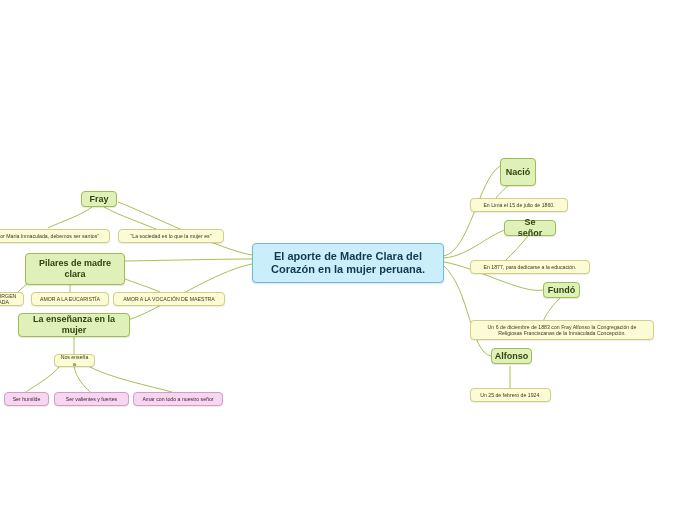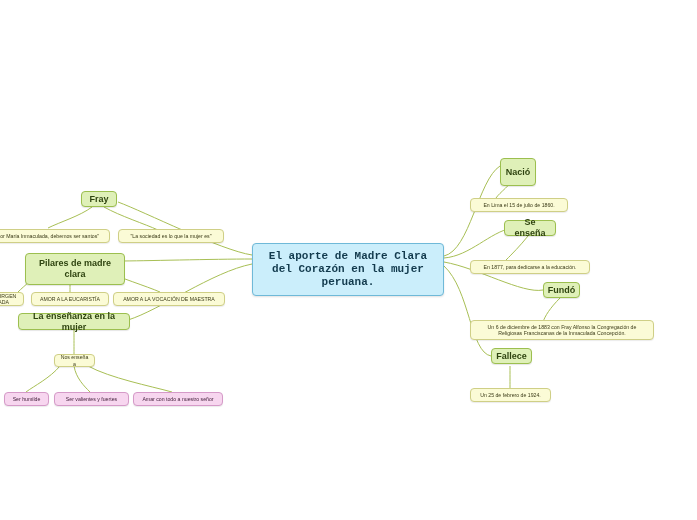--- a/index.html
+++ b/index.html
@@ -108,47 +108,47 @@
       <path d="M100,269 C120,278 146,286 160,292"></path>
 
       <path d="M74,330 C74,340 74,348 74,354"></path>
 
       <path d="M60,366 C50,378 34,386 26,392"></path>
       <path d="M74,366 C76,378 84,386 90,392"></path>
       <path d="M88,366 C110,378 150,386 172,392"></path>
     </g>
   </svg>
 
-  <div class="node root" style="left:252px; top:243px; width:192px; min-height:32px;font-family:Liberation Mono, monospace;">
+  <div class="node root" style="left:252px; top:243px; width:192px; min-height:32px;">
     <span>El aporte de Madre Clara del Corazón en la mujer peruana.</span>
   </div>
 
   <div class="node lvl1" style="left:500px; top:158px; width:36px; height:28px;">
     <span>Nació</span>
   </div>
   <div class="node lvl2" style="left:470px; top:198px; width:98px; height:14px;">
     <span>En Lima el 15 de julio de 1860.</span>
   </div>
 
   <div class="node lvl1" style="left:504px; top:220px; width:52px; height:16px;">
-    <span>Se enseña</span>
+    <span>Se señor</span>
   </div>
   <div class="node lvl2" style="left:470px; top:260px; width:120px; height:14px;">
     <span>En 1877, para dedicarse a la educación.</span>
   </div>
 
   <div class="node lvl1" style="left:543px; top:282px; width:37px; height:16px;justify-content:center;">
     <span>Fundó</span>
   </div>
   <div class="node lvl2 wide" style="left:470px; top:320px; width:184px; height:20px;">
     <span>Un 6 de diciembre de 1883 con Fray Alfonso la Congregación de Religiosas Franciscanas de la Inmaculada Concepción.</span>
   </div>
 
   <div class="node lvl1" style="left:491px; top:348px; width:41px; height:16px;">
-    <span>Fallece</span>
+    <span>Alfonso</span>
   </div>
   <div class="node lvl2" style="left:470px; top:388px; width:81px; height:14px;">
     <span>Un 25 de febrero de 1924.</span>
   </div>
 
   <div class="node lvl1" style="left:81px; top:191px; width:36px; height:16px;">
     <span>Fray</span>
   </div>
   <div class="node lvl2" style="left:-16px; top:229px; width:126px; height:14px;">
     <span>"Por María Inmaculada, debemos ser santos"</span>
@@ -163,21 +163,21 @@
   <div class="node lvl2" style="left:-40px; top:292px; width:64px; height:14px;">
     <span>AMOR A LA VIRGEN INMACULADA</span>
   </div>
   <div class="node lvl2" style="left:31px; top:292px; width:78px; height:14px;">
     <span>AMOR A LA EUCARISTÍA</span>
   </div>
   <div class="node lvl2" style="left:113px; top:292px; width:112px; height:14px;">
     <span>AMOR A LA VOCACIÓN DE MAESTRA</span>
   </div>
 
-  <div class="node lvl1" style="left:18px; top:313px; width:112px; height:17px;">
+  <div class="node lvl1" style="left:18px; top:313px; width:112px; height:24px;">
     <span>La enseñanza en la mujer</span>
   </div>
   <div class="node lvl2" style="left:54px; top:354px; width:41px; height:13px;">
     <span>Nos enseña a</span>
   </div>
   <div class="node lvl3" style="left:4px; top:392px; width:45px; height:14px;">
     <span>Ser humilde</span>
   </div>
   <div class="node lvl3" style="left:54px; top:392px; width:75px; height:14px;">
     <span>Ser valientes y fuertes</span>

